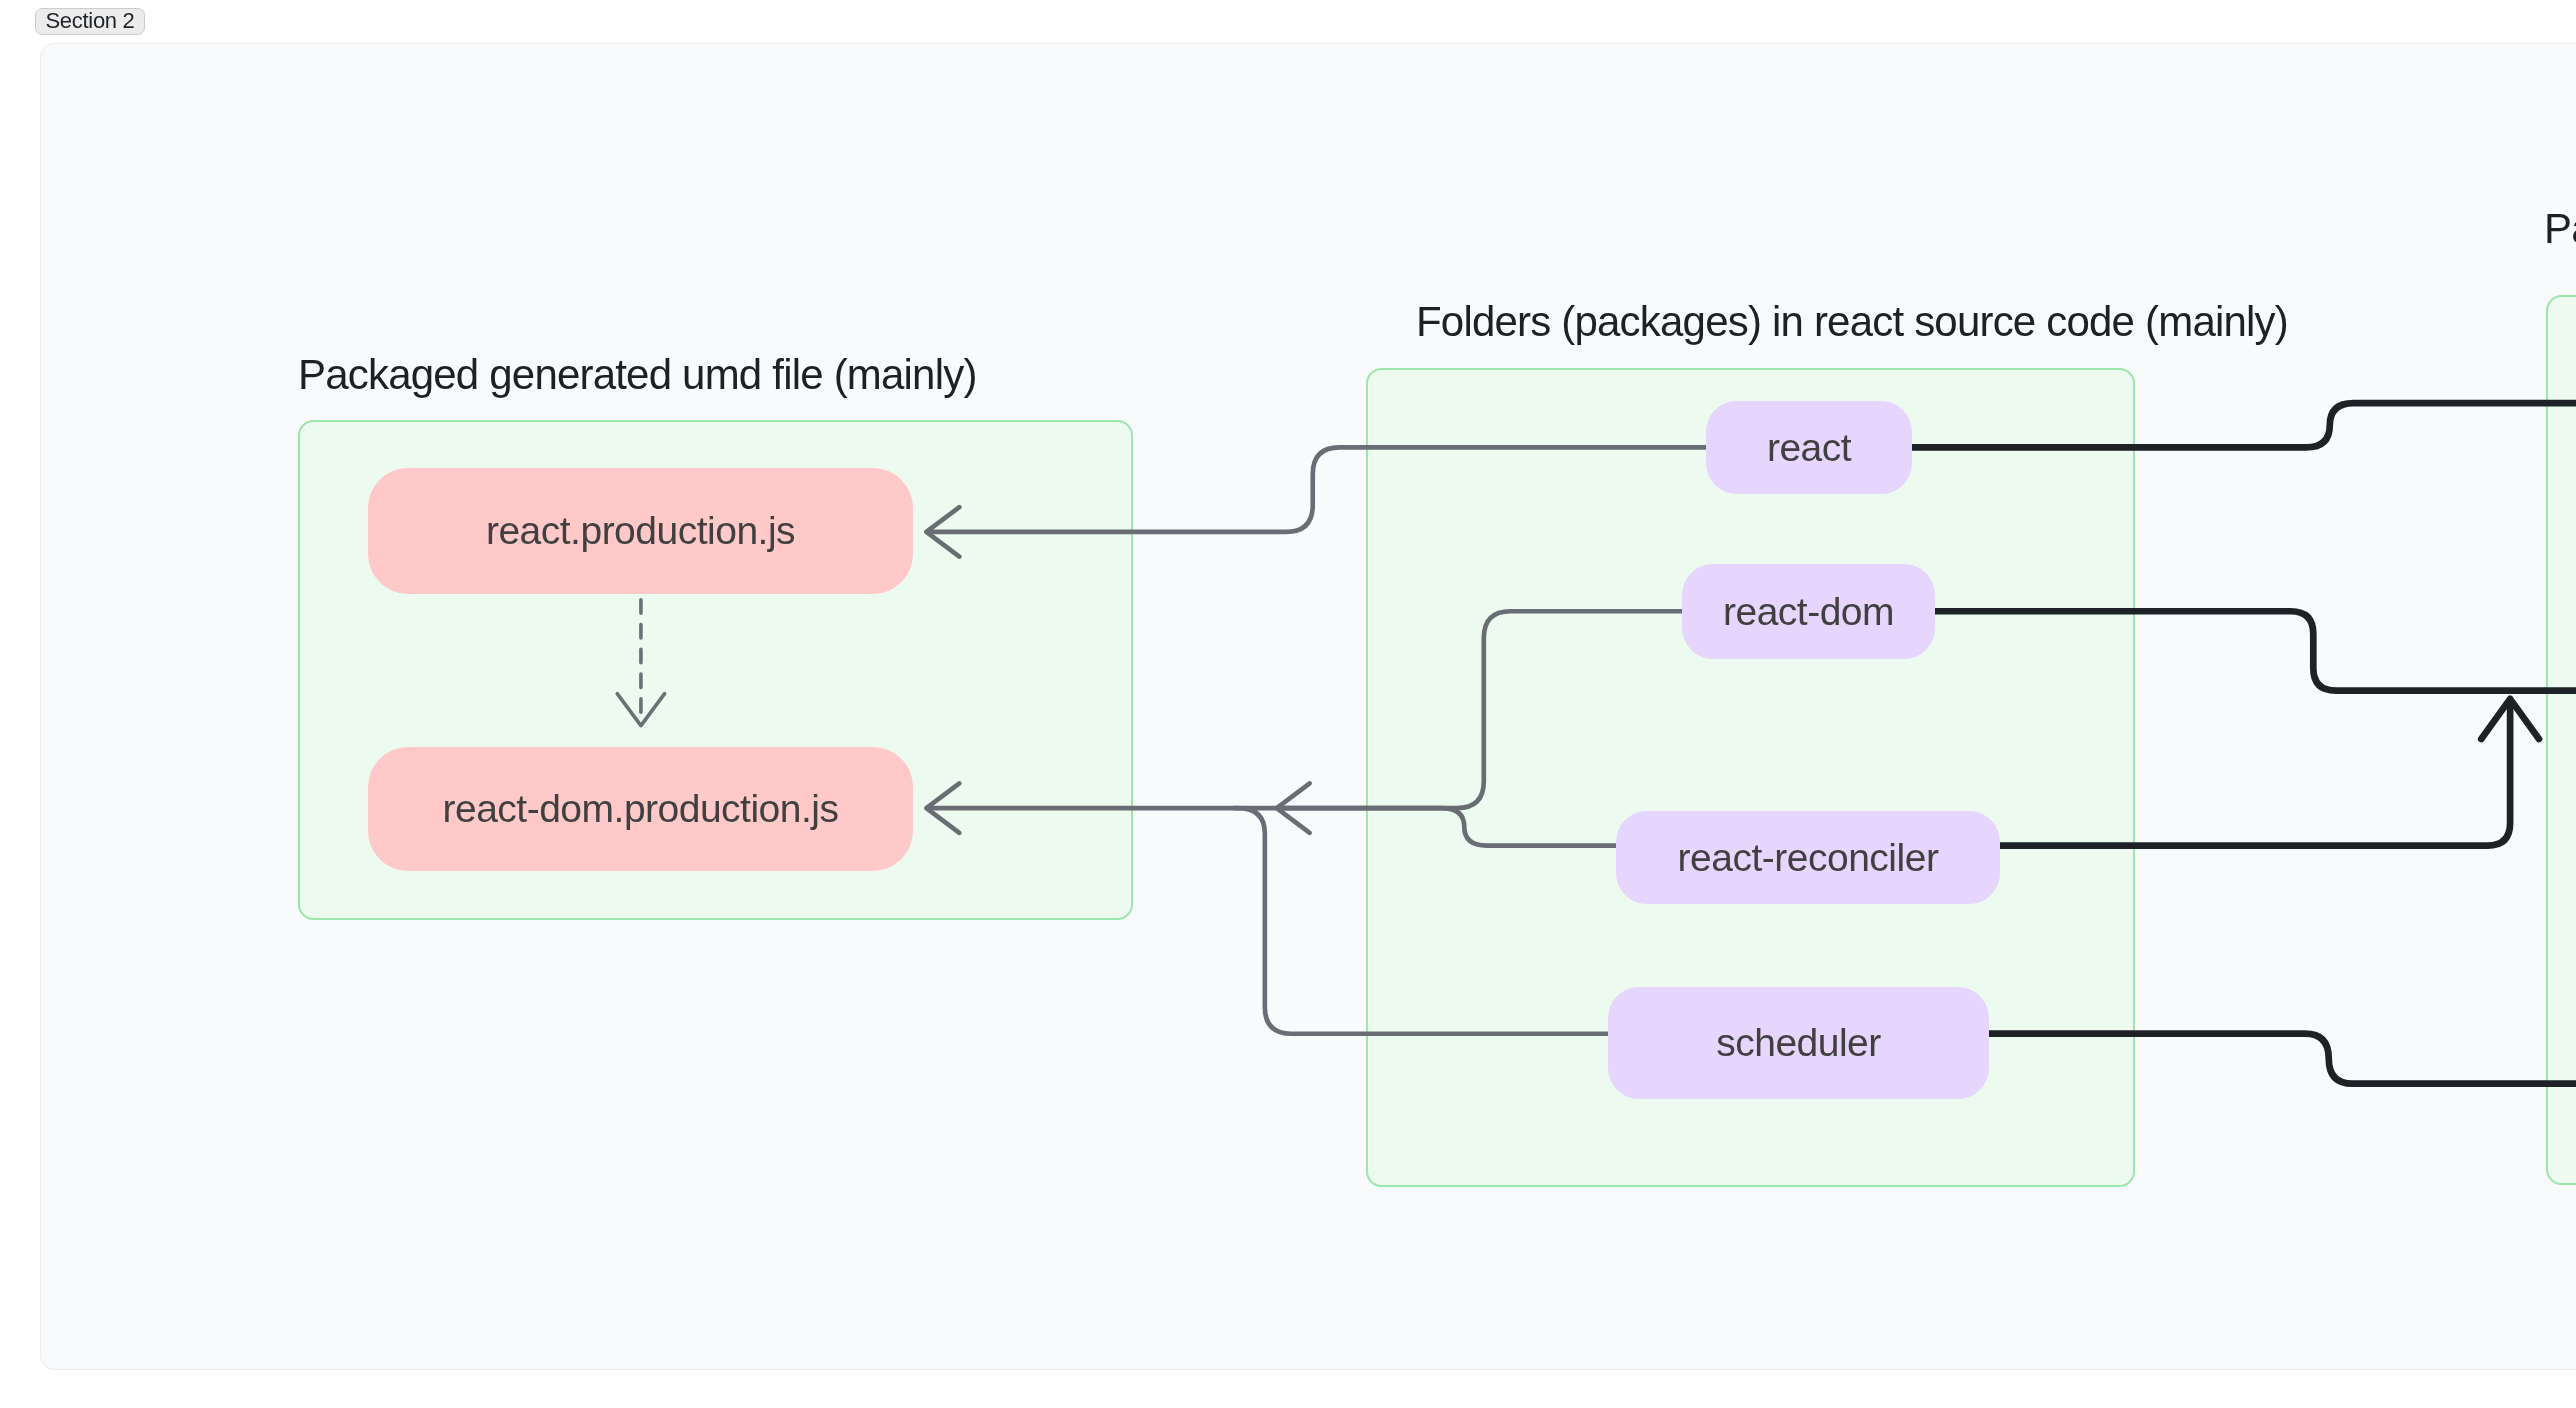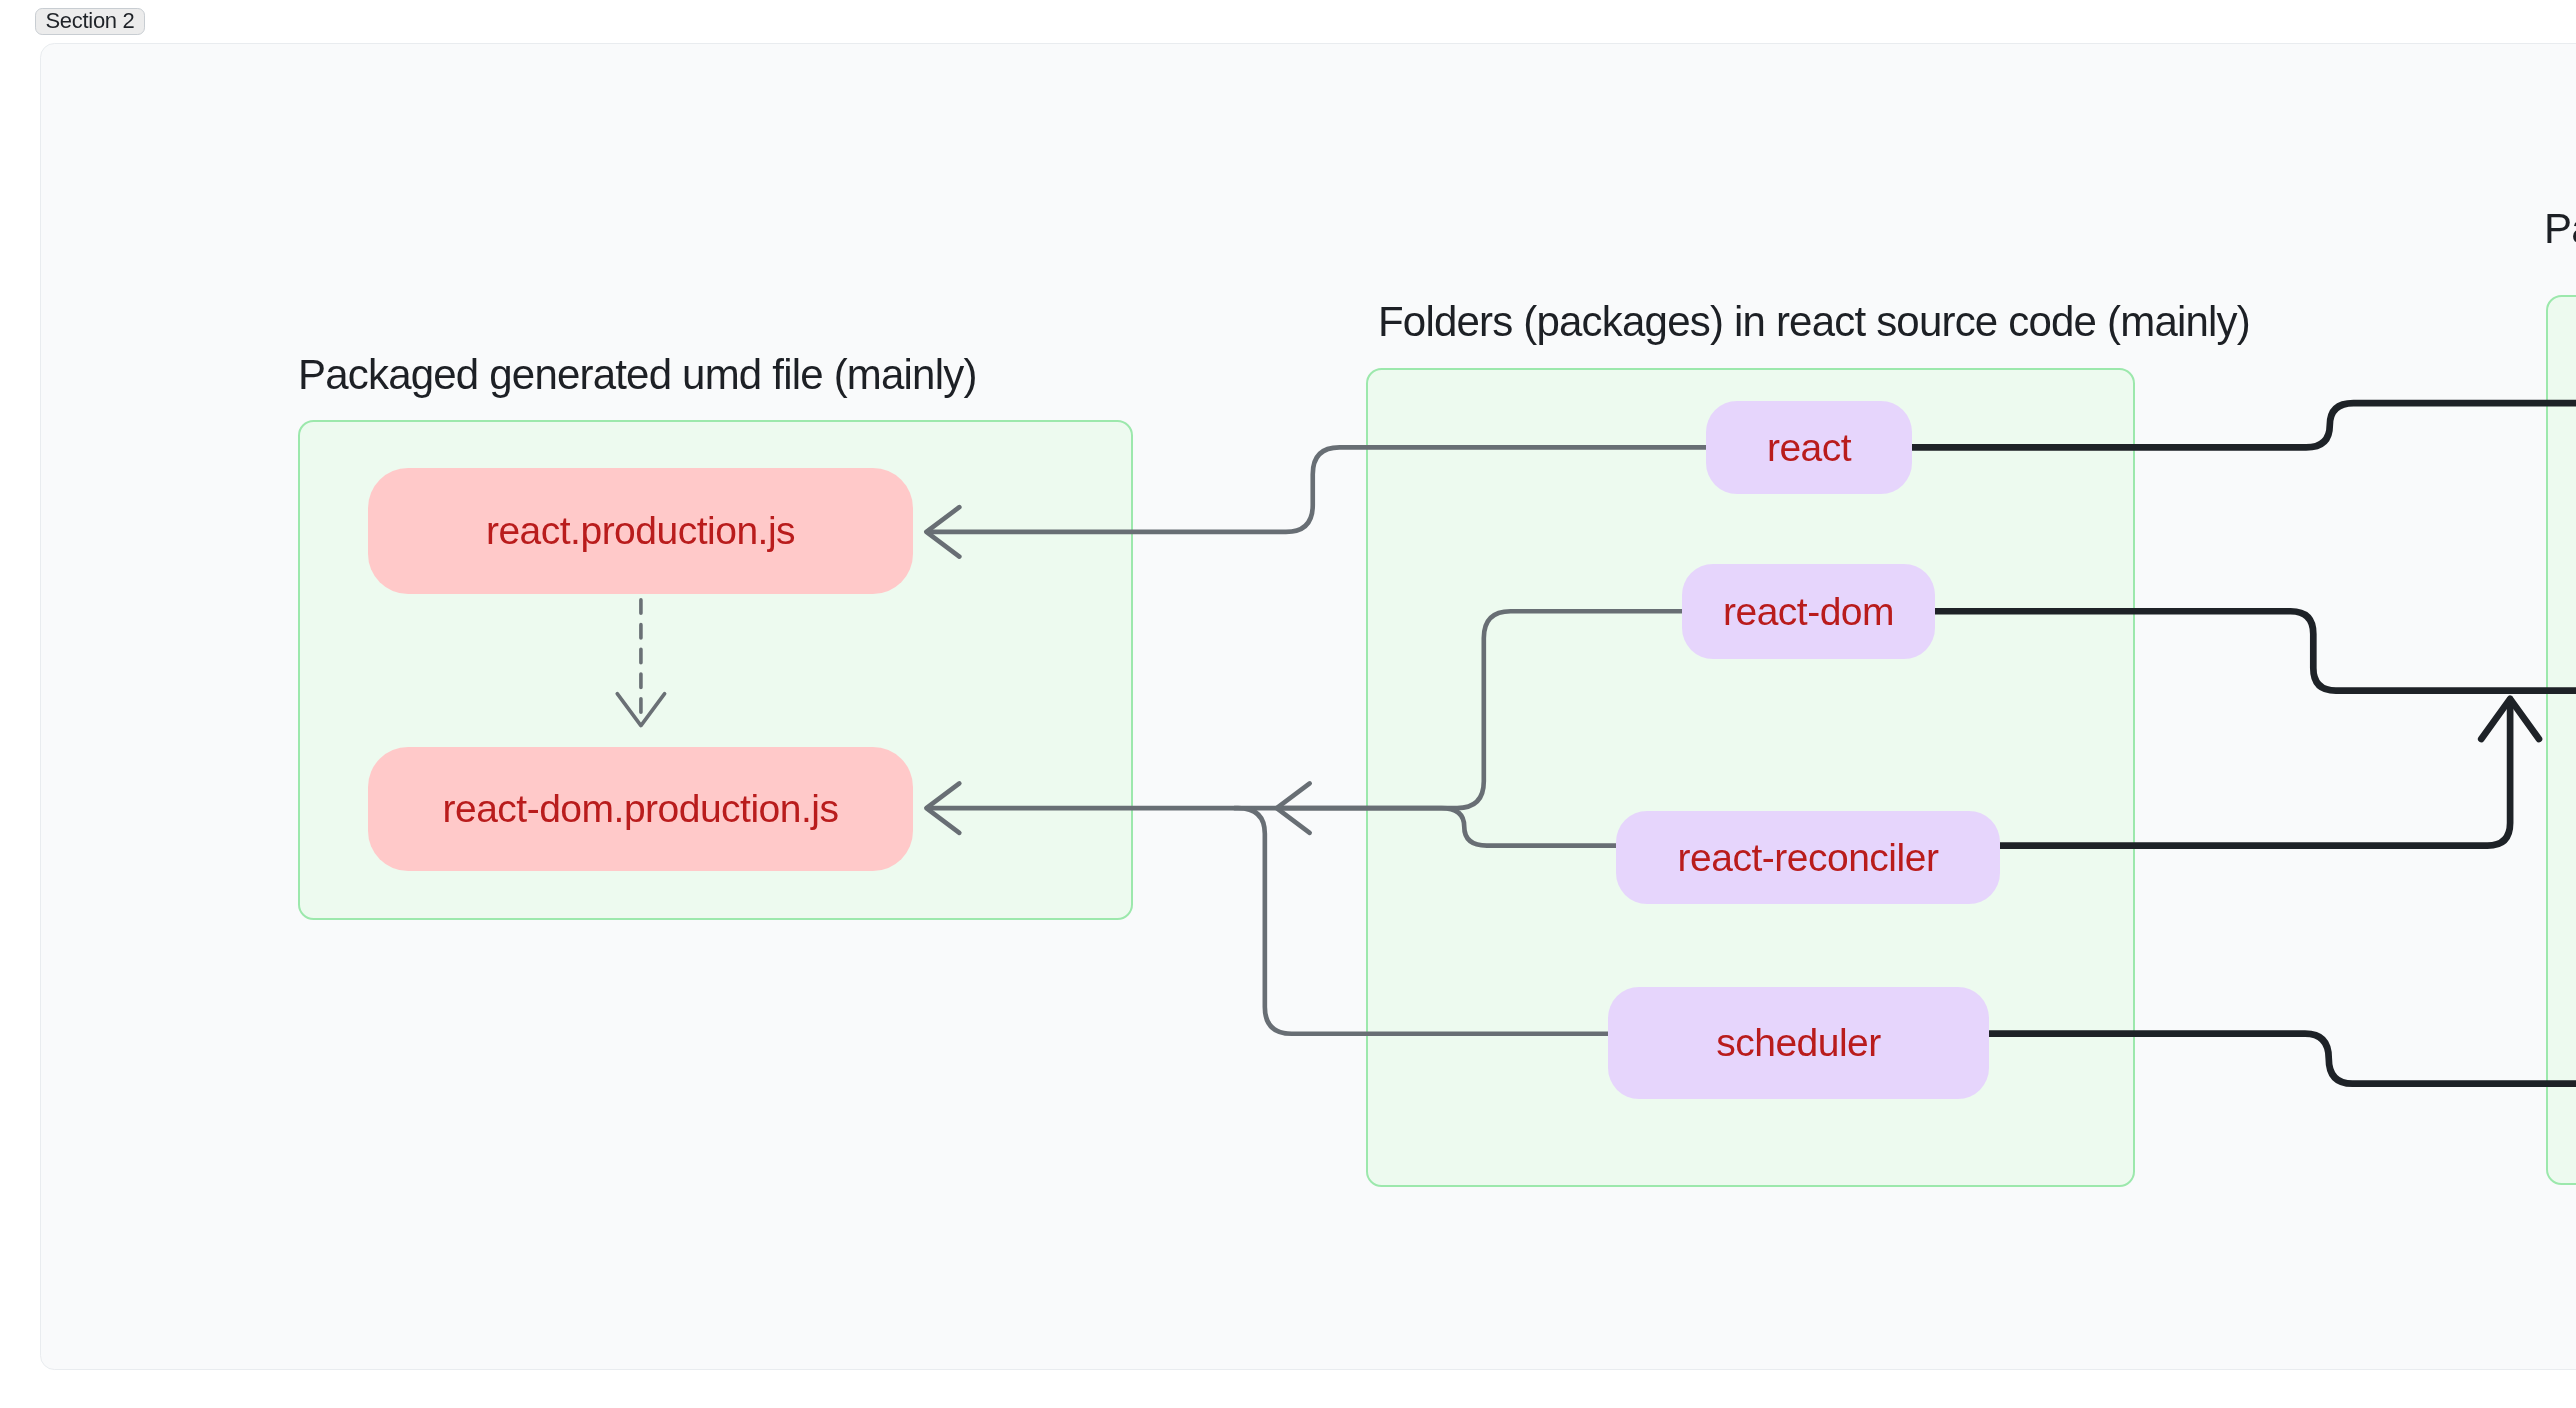--- a/index.html
+++ b/index.html
@@ -44,21 +44,21 @@
     white-space: nowrap;
   }
   .node {
     position: absolute;
     display: flex;
     align-items: center;
     justify-content: center;
     border-radius: 31px;
     font-size: 39px;
     letter-spacing: -0.5px;
-    color: #b91c1c;
+    color: #404040;
     box-sizing: border-box;
     white-space: nowrap;
   }
   .node.pill-lg { border-radius: 40px; }
   svg.arrows { position: absolute; left: 0; top: 0; }
   svg.arrows path { fill: none; stroke-linecap: round; stroke-linejoin: round; }
   path.gray  { stroke-width: 9px; }
   path.black { stroke-width: 13px; }
   path.dashed { stroke-width: 9.5px; stroke-dasharray: 36 26; }
   path.dashed-thin { stroke-width: 7px; stroke-dasharray: 26 22; }
@@ -67,21 +67,21 @@
 </head>
 <body>
 
 <div class="canvas">
 
   <div class="section-badge" style="left:35px; top:7.7px; width:108px; height:25px;">Section 2</div>
 
   <div class="frame" style="left:40px; top:43px; width:3849px; height:1325px;"></div>
 
   <div class="title" style="left:298px; top:351px;">Packaged generated umd file (mainly)</div>
-  <div class="title" style="left:1378px; top:298px;">Folders (packages) in react source code (mainly)</div>
+  <div class="title" style="left:1416px; top:298px;">Folders (packages) in react source code (mainly)</div>
   <div class="title" style="left:2544px; top:205px;">Packaged generated cjs package (npm package) (mainly)</div>
 
   <div class="group" style="left:298px; top:420px; width:835px; height:500px;"></div>
   <div class="group" style="left:1366px; top:368px; width:769px; height:819px;"></div>
   <div class="group" style="left:2546px; top:295px; width:754px; height:890px;"></div>
 
   <svg class="arrows" width="3929" height="1409" viewBox="0 0 7626 2734">
 
     <g stroke="#686e74">
       <path class="gray" d="M3312 868 H2600 Q2548 868 2548 920 V980 Q2548 1032 2496 1032 H1800"></path>

